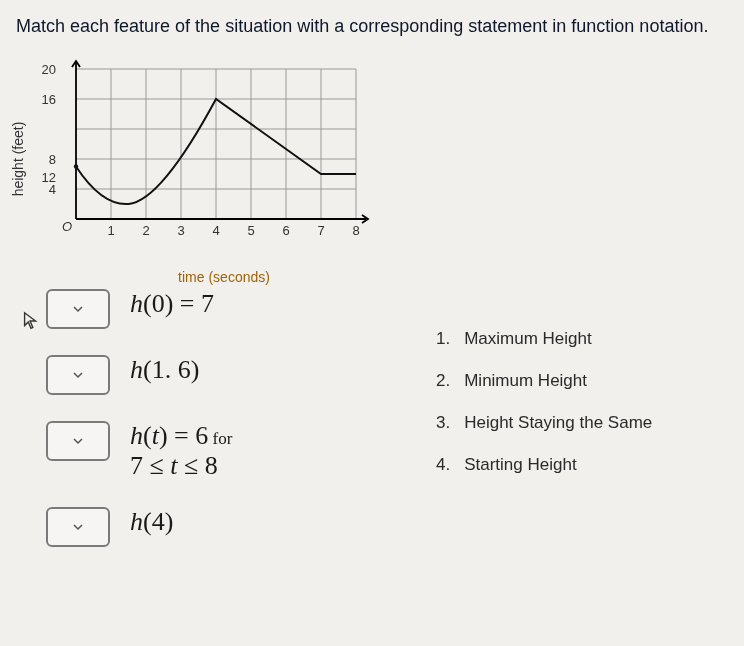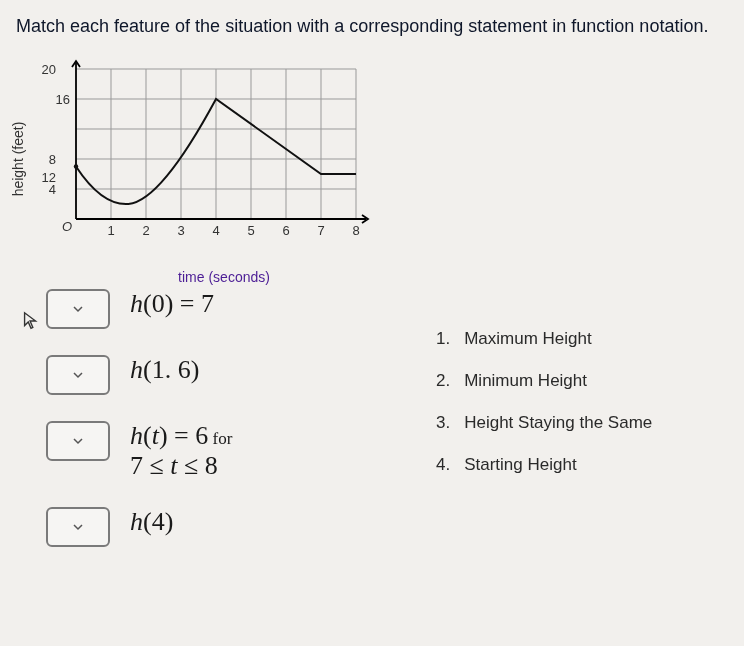--- a/index.html
+++ b/index.html
@@ -33,21 +33,21 @@
     font-size: 14px;
     color: #333;
     white-space: nowrap;
   }
   .xlabel {
     position: absolute;
     left: 55%;
     bottom: -26px;
     transform: translateX(-50%);
     font-size: 14px;
-    color: #4c1d95;
+    color: #a16207;
   }
   .ytick { position: absolute; font-size: 13px; color: #333; text-align: right; width: 24px; }
   .xtick { position: absolute; font-size: 13px; color: #333; transform: translateX(-50%); }
   .cursor-icon {
     position: absolute;
     left: 20px;
     top: 310px;
   }
   .matching {
     display: flex;
@@ -135,21 +135,21 @@
       <line x1="20" y1="160" x2="20" y2="4"></line>
       <polyline points="306,156 312,160 306,164" fill="none"></polyline>
       <polyline points="16,8 20,2 24,8" fill="none"></polyline>
     </g>
 
     <path d="M 20,107.5 Q 46,147 72.5,145 Q 105,142 160,40 L 265,115 L 300,115" fill="none" stroke="#111" stroke-width="2"></path>
     <circle cx="20" cy="107.5" r="2.2" fill="#111"></circle>
   </svg>
 
   <div class="ytick" style="left:6px; top:3px;">20</div>
-  <div class="ytick" style="left:20px; top:33px;">16</div>
+  <div class="ytick" style="left:6px; top:33px;">16</div>
   <div class="ytick" style="left:6px; top:63px;margin-top:48px;">12</div>
   <div class="ytick" style="left:6px; top:93px;">8</div>
   <div class="ytick" style="left:6px; top:123px;">4</div>
 
   <div class="origin-label" style="left:36px; top:160px;">O</div>
 
   <div class="xtick" style="left:85px; top:164px;">1</div>
   <div class="xtick" style="left:120px; top:164px;">2</div>
   <div class="xtick" style="left:155px; top:164px;">3</div>
   <div class="xtick" style="left:190px; top:164px;">4</div>

